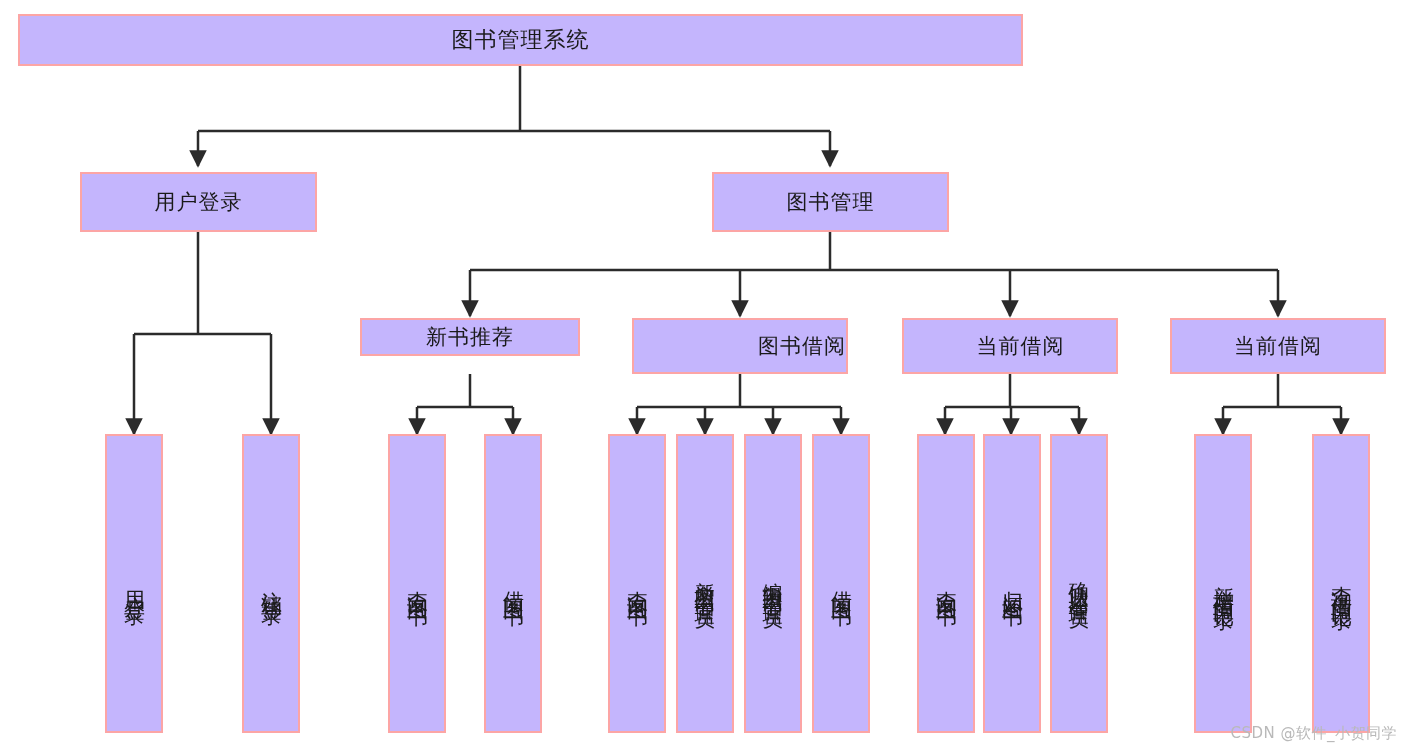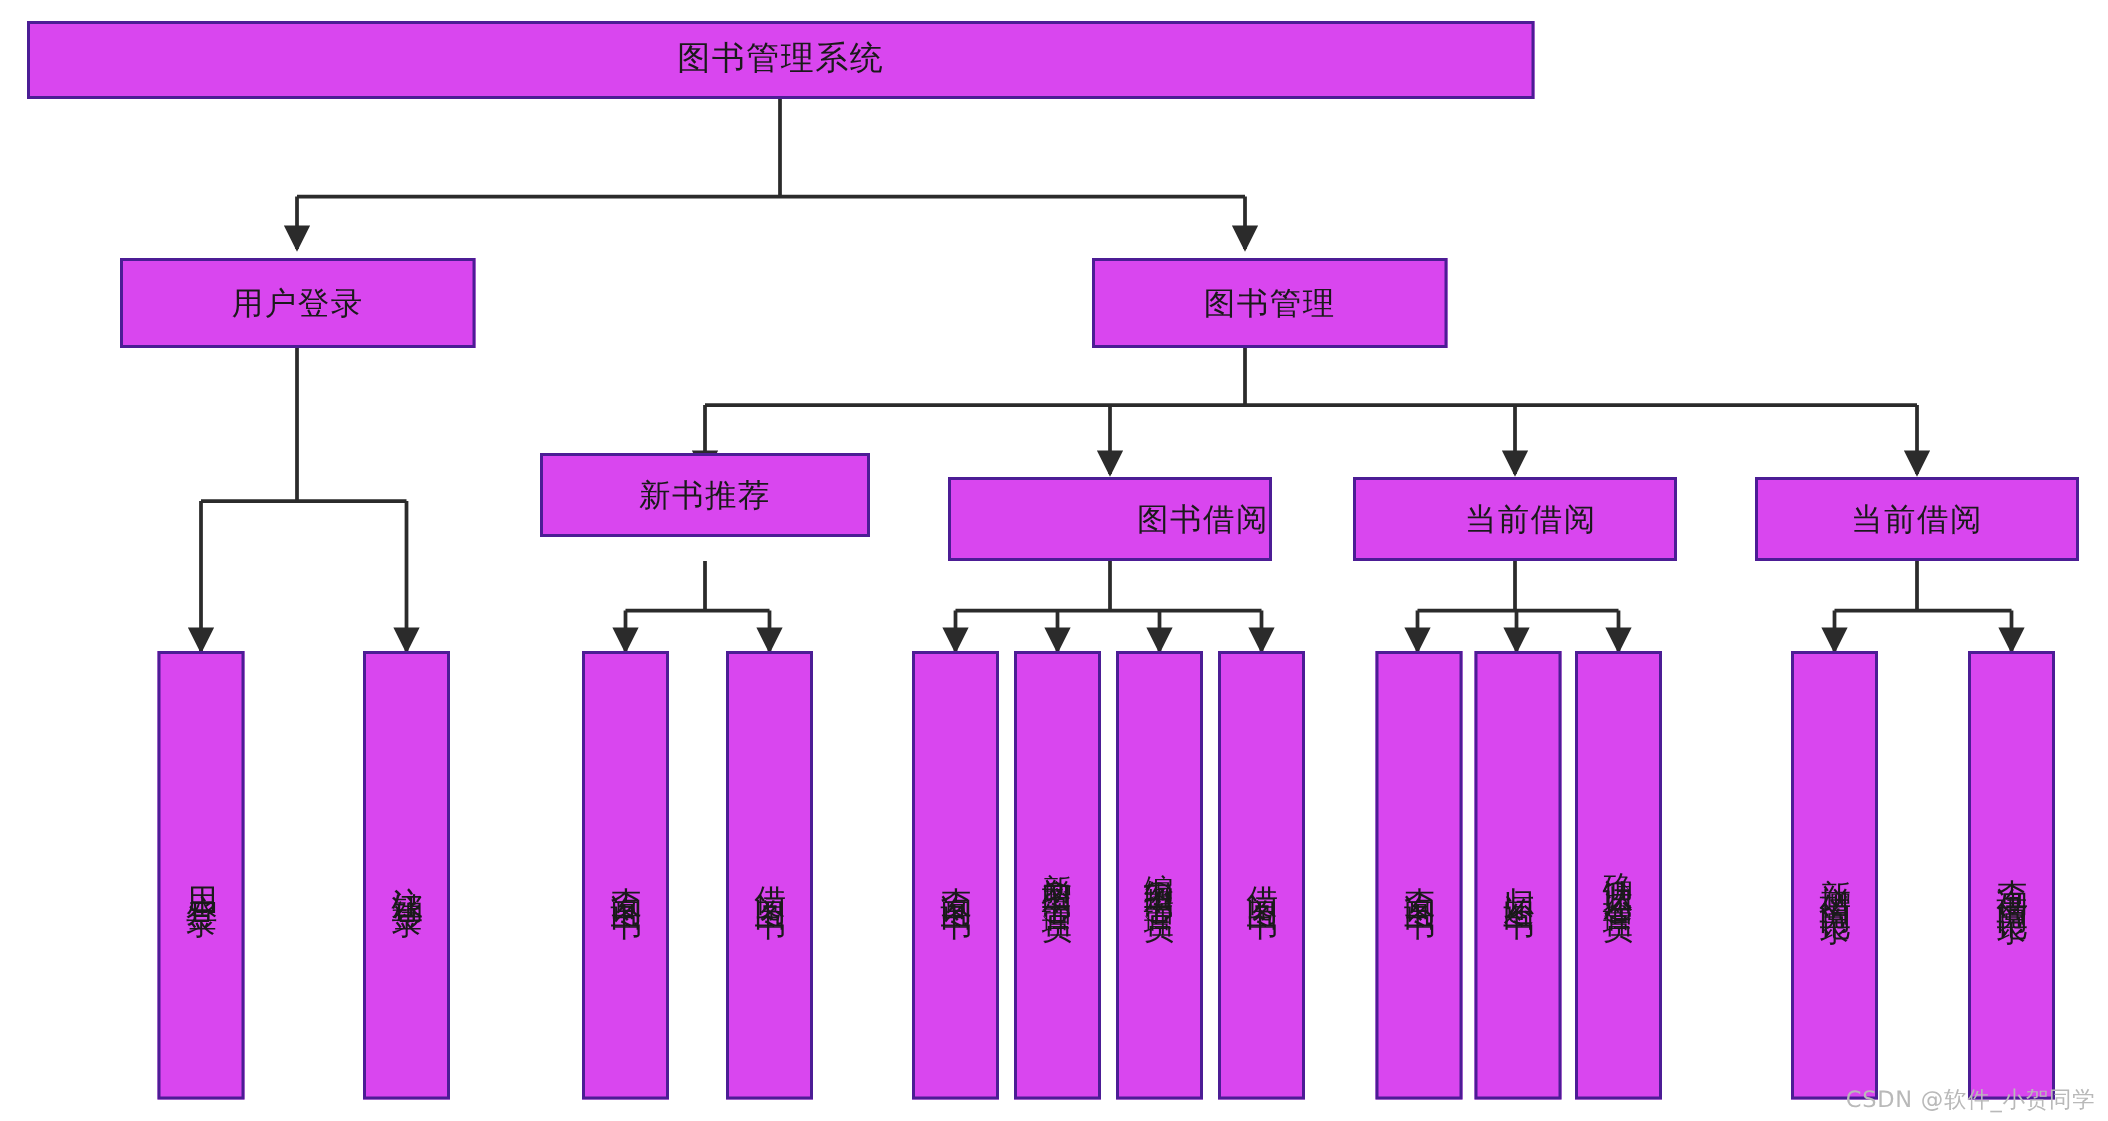--- a/index.html
+++ b/index.html
@@ -22,22 +22,22 @@
     position: absolute;
     left: 0;
     top: 0;
     width: 1405px;
     height: 747px;
     pointer-events: none;
   }
   .node {
     position: absolute;
     box-sizing: border-box;
-    border: 2px solid #4c1d95;
-    background: #d946ef;
+    border: 2px solid #fca5a5;
+    background: #c4b5fd;
     display: flex;
     align-items: center;
     justify-content: center;
     color: #1a1a1a;
     z-index: 2;
   }
   .node .label {
     display: block;
     text-align: center;
     line-height: 1.15;
@@ -138,25 +138,25 @@
   </svg>
 
   <div class="node root horiz" style="left:18px; top:14px; width:1005px; height:52px;">
     <span class="label">图书管理系统</span>
   </div>
 
   <div class="node horiz" style="left:80px; top:172px; width:237px; height:60px;">
     <span class="label">用户登录</span>
   </div>
 
-  <div class="node horiz" style="left:712px; top:172px; width:237px; height:60px;margin-left:16px;">
+  <div class="node horiz" style="left:712px; top:172px; width:237px; height:60px;">
     <span class="label">图书管理</span>
   </div>
 
-  <div class="node horiz" style="left:360px; top:302px; width:220px; height:56px;">
+  <div class="node horiz" style="left:360px; top:318px; width:220px; height:38px;">
     <span class="label">新书推荐</span>
   </div>
 
   <div class="node horiz" style="left:632px; top:318px; width:216px; height:56px;justify-content:flex-end;">
     <span class="label">图书借阅</span>
   </div>
 
   <div class="node horiz" style="left:902px; top:318px; width:216px; height:56px;padding-left:21px;">
     <span class="label">当前借阅</span>
   </div>

